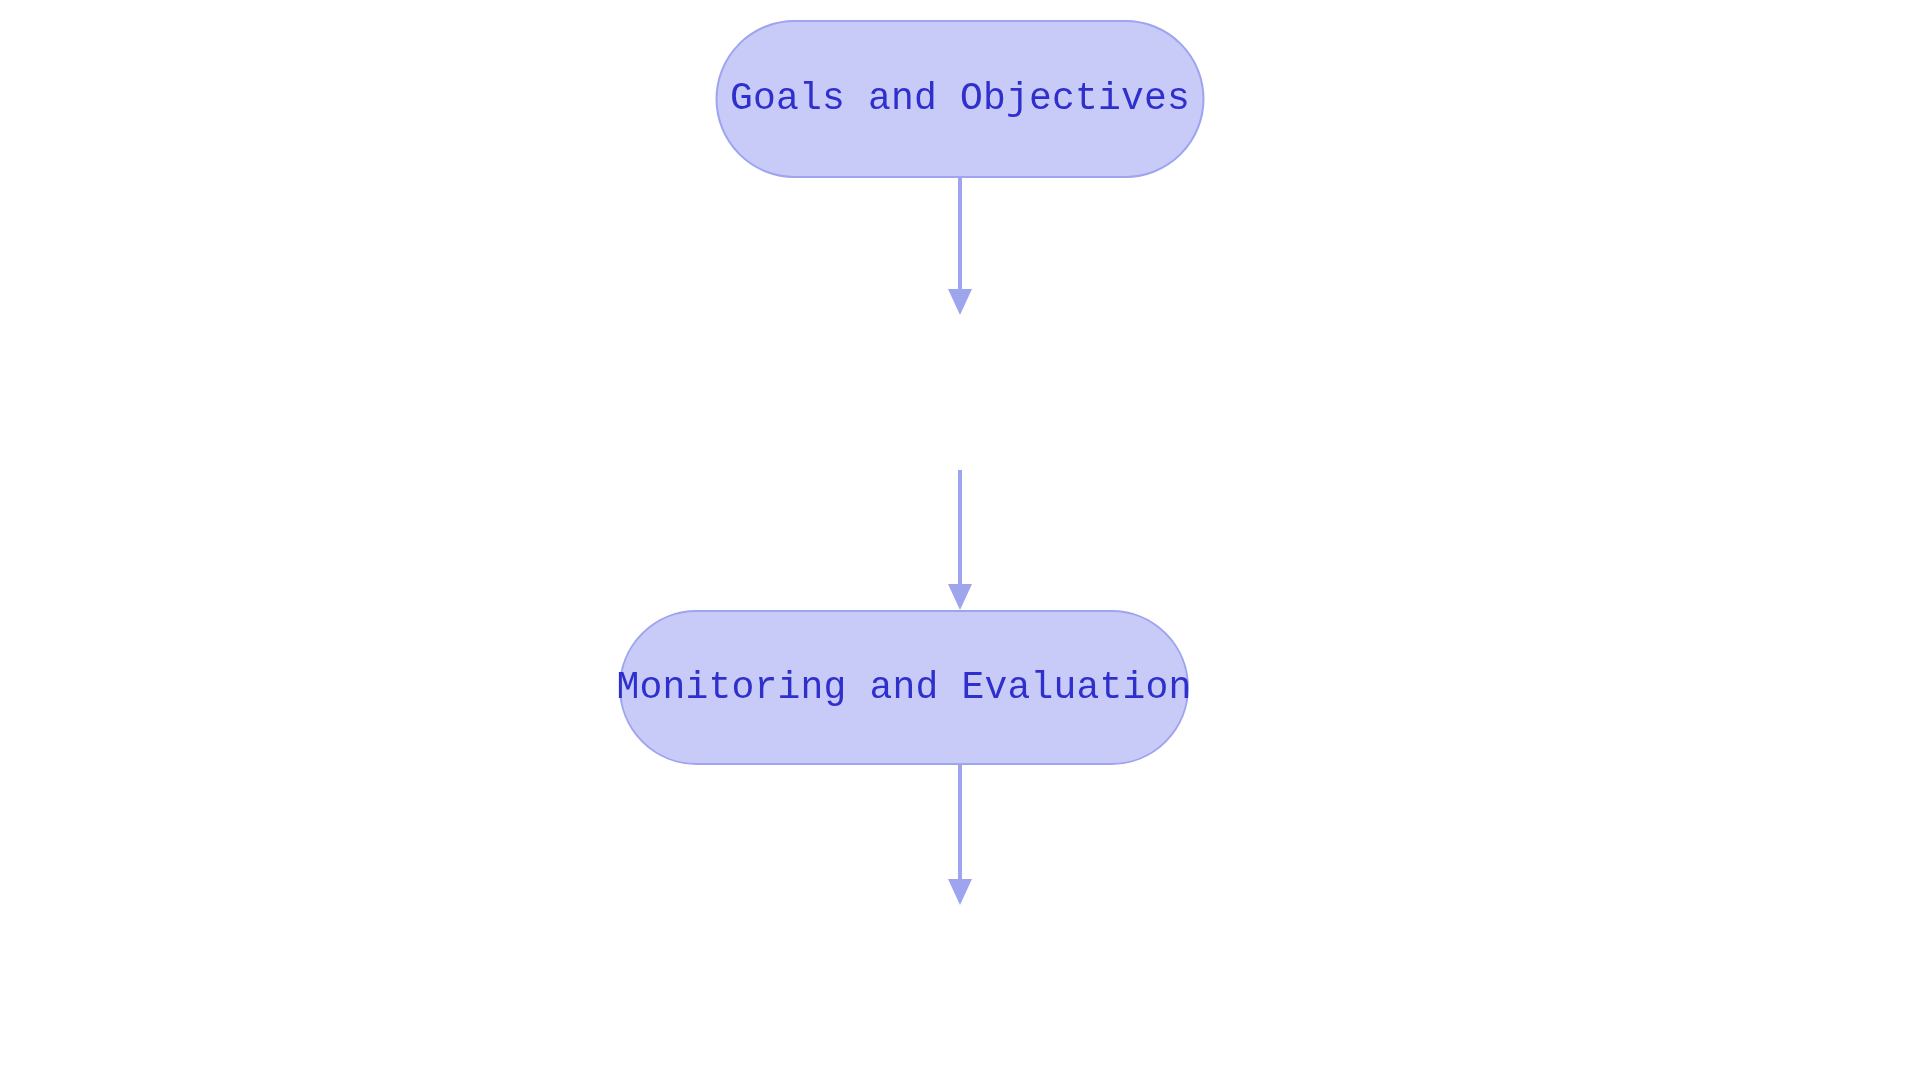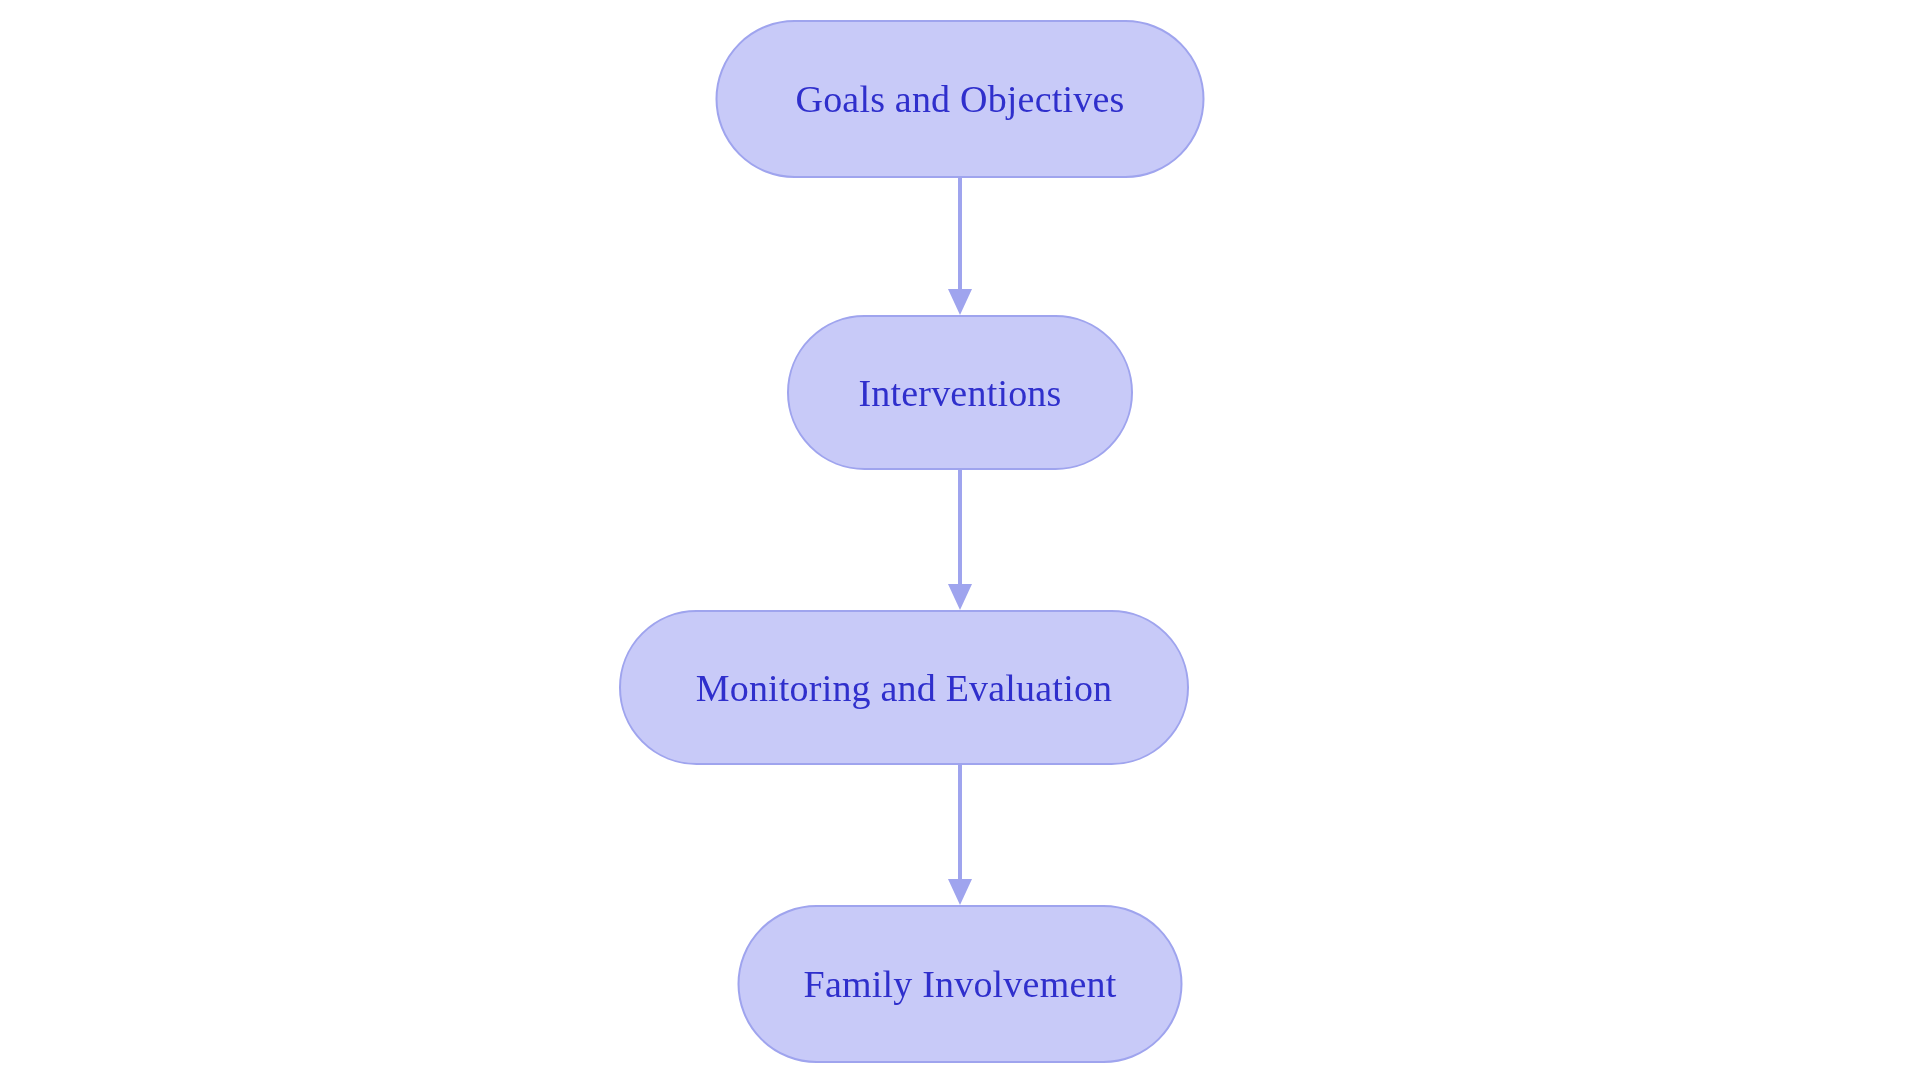--- a/index.html
+++ b/index.html
@@ -27,21 +27,21 @@
     align-items: center;
     justify-content: center;
     background: #c8caf8;
     border: 2px solid #9fa4ee;
     border-radius: 999px;
     transform: translateX(-50%);
   }
 
   .node-label {
     color: #2f2fcc;
-    font-family: Liberation Serif, serif;
+    font-family: Liberation Mono, monospace;
     font-size: 38px;
     font-weight: 400;
     line-height: 1;
     letter-spacing: 0.2px;
     white-space: nowrap;
   }
 
   .edge {
     position: absolute;
     transform: translateX(-50%);
@@ -76,35 +76,29 @@
 
   <div class="node" style="left:960px; top:20px; width:489px; height:158px;">
     <span class="node-label">Goals and Objectives</span>
   </div>
 
   <div class="edge" style="left:960px; top:178px; height:137px;">
     <div class="edge-line" style="height:111px;"></div>
     <div class="edge-head"></div>
   </div>
 
-  <div class="node" style="left:960px; top:315px; width:346px; height:155px;">
-    <span class="node-label">Interventions</span>
-  </div>
 
   <div class="edge" style="left:960px; top:470px; height:140px;">
     <div class="edge-line" style="height:114px;"></div>
     <div class="edge-head"></div>
   </div>
 
   <div class="node" style="left:904px; top:610px; width:570px; height:155px;">
     <span class="node-label">Monitoring and Evaluation</span>
   </div>
 
   <div class="edge" style="left:960px; top:765px; height:140px;">
     <div class="edge-line" style="height:114px;"></div>
     <div class="edge-head"></div>
   </div>
 
-  <div class="node" style="left:960px; top:905px; width:445px; height:158px;">
-    <span class="node-label">Family Involvement</span>
-  </div>
 
 </div>
 
 </body></html>

